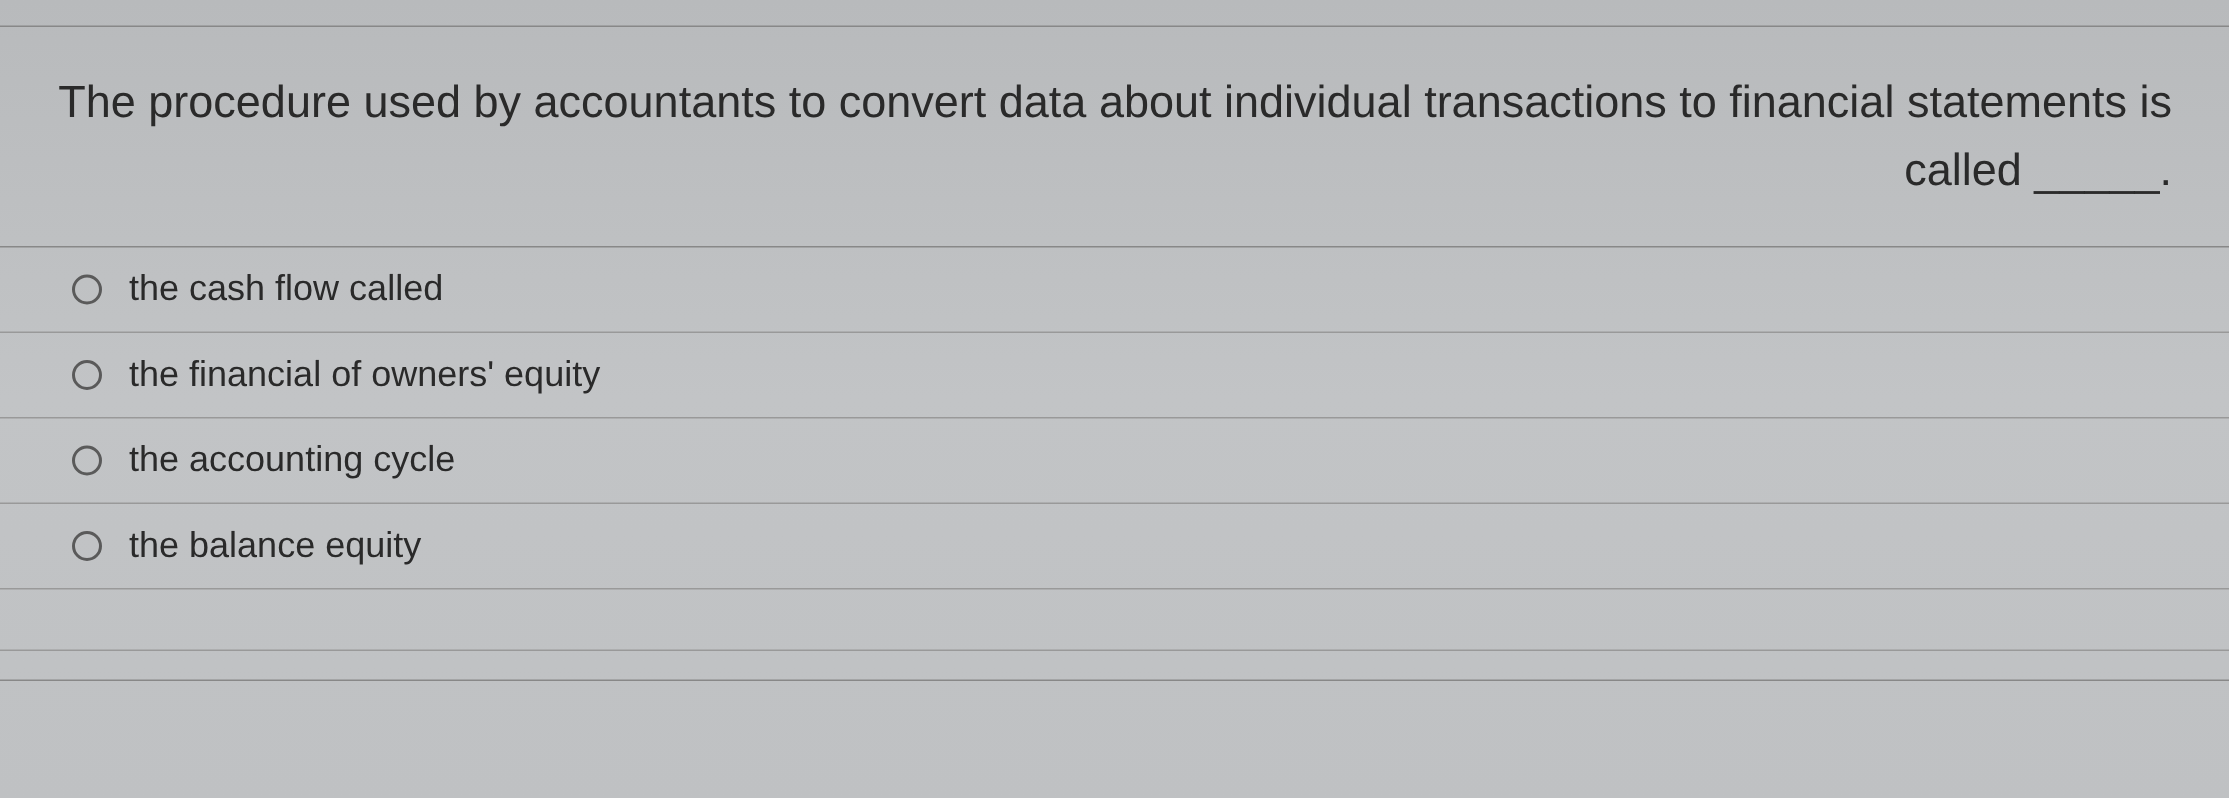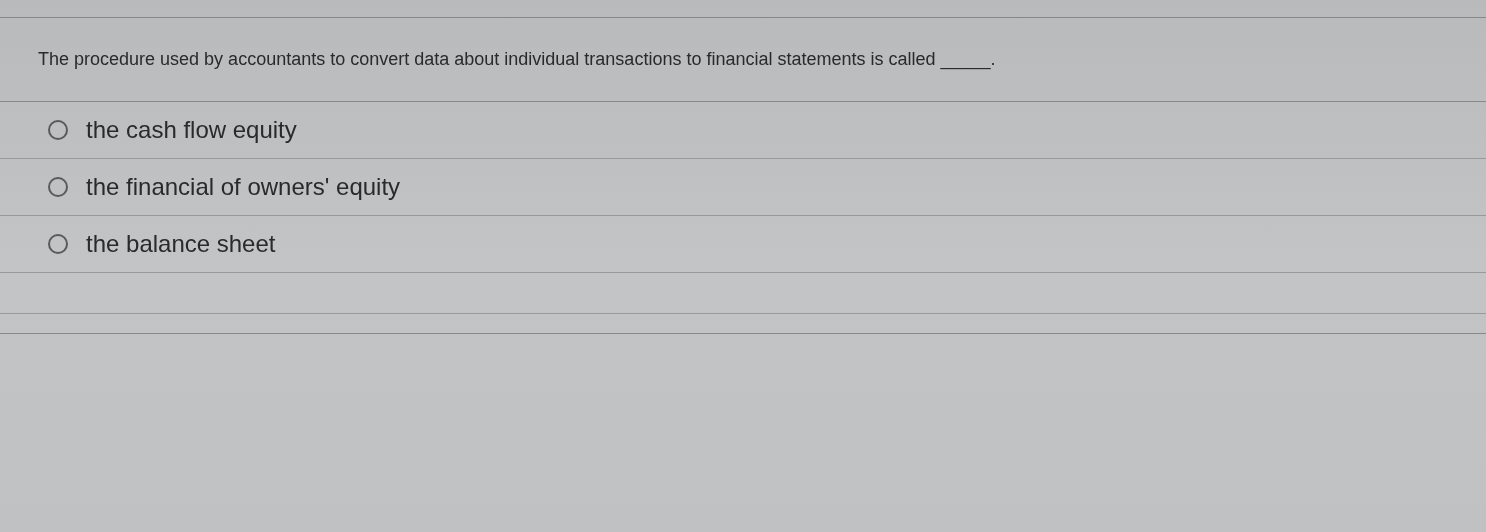--- a/index.html
+++ b/index.html
@@ -21,24 +21,25 @@
     }
     .top-divider {
       height: 18px;
       border-bottom: 1px solid #888;
     }
     .question-section {
       padding: 28px 38px 28px 38px;
       border-bottom: 1px solid #888;
     }
     .question-text {
-      font-size: 18px;
+      font-size: 30px;
       color: #2a2a2a;
       line-height: 1.5;
       font-weight: 400;
+      text-align: right;
     }
     .options-section {
       padding: 0;
     }
     .option-row {
       display: flex;
       align-items: center;
       padding: 14px 48px 14px 48px;
       border-bottom: 1px solid #999;
       cursor: pointer;
@@ -73,28 +74,32 @@
 <div class="container">
   <div class="top-divider"></div>
 
   <div class="question-section">
     <div class="question-text">The procedure used by accountants to convert data about individual transactions to financial statements is called _____.</div>
   </div>
 
   <div class="options-section">
     <div class="option-row">
       <div class="radio-circle"></div>
-      <div class="option-label">the cash flow equity</div>
+      <div class="option-label">the cash flow called</div>
     </div>
     <div class="option-row">
       <div class="radio-circle"></div>
       <div class="option-label">the financial of owners' equity</div>
     </div>
     <div class="option-row">
       <div class="radio-circle"></div>
-      <div class="option-label">the balance sheet</div>
+      <div class="option-label">the accounting cycle</div>
+    </div>
+    <div class="option-row">
+      <div class="radio-circle"></div>
+      <div class="option-label">the balance equity</div>
     </div>
   </div>
 
   <div class="bottom-section">
     <div class="bottom-divider"></div>
   </div>
 </div>
 
 </body></html>

